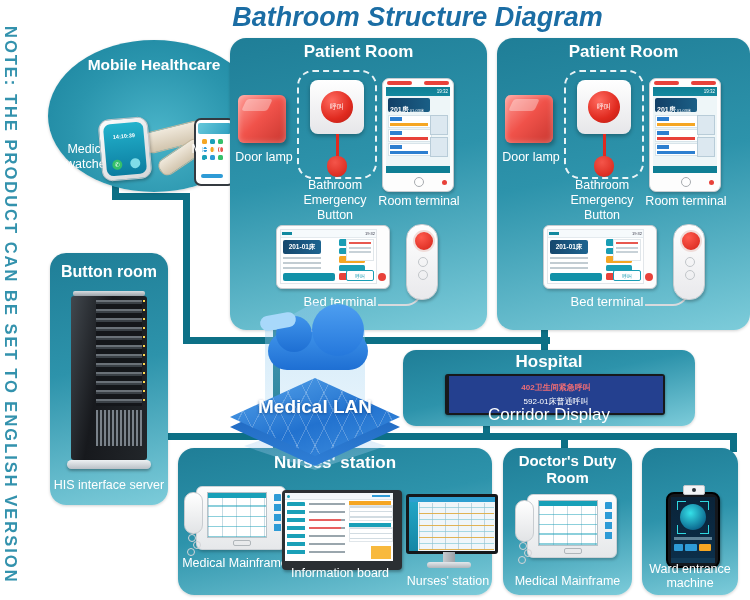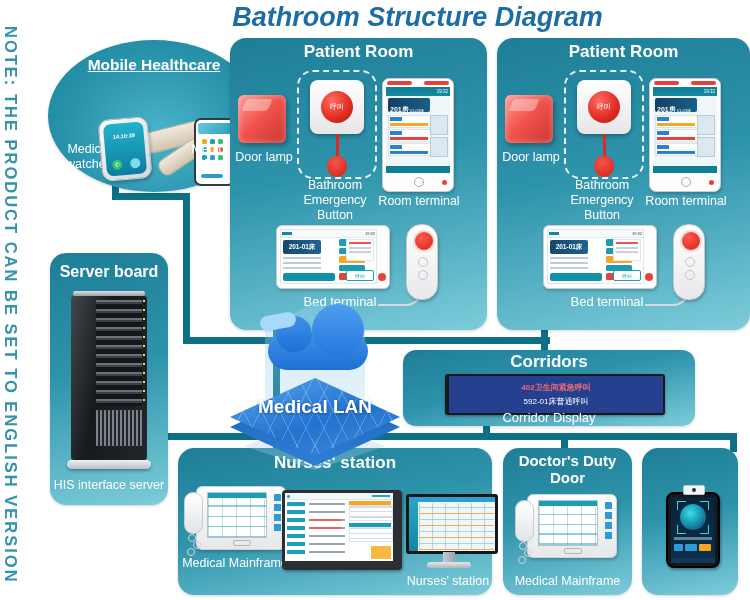--- a/index.html
+++ b/index.html
@@ -14,21 +14,21 @@
   .line{position:absolute;background:#0d7086;z-index:1;}
   
   .panel{position:absolute;border-radius:16px;z-index:2;
          background:linear-gradient(168deg,#1f7e97 0%,#2d93ab 45%,#7dccda 100%);
          box-shadow:0 1px 3px rgba(0,0,0,.18);}
   .ptitle{color:#fff;font-weight:bold;text-align:center;line-height:1.1;}
   .plabel{position:absolute;color:#fff;font-size:12.5px;text-align:center;line-height:1.18;}
   
   .mh{left:48px;top:40px;width:212px;height:152px;border-radius:50%;
       background:radial-gradient(ellipse at 52% 62%,#4ab4c9 0%,#2a95ad 55%,#1d86a0 90%);}
-  .mh .ptitle{margin-top:16px;font-size:15.5px;text-decoration:underline;}
+  .mh .ptitle{margin-top:16px;font-size:15.5px;}
   .watchbody{position:absolute;left:52px;top:78px;width:48px;height:60px;border-radius:11px;
       background:linear-gradient(145deg,#fcfcfc,#d5d6d8);border:1px solid #bfc3c7;
       transform:rotate(-5deg);box-shadow:1px 2px 3px rgba(0,0,0,.25);z-index:1;}
   .watchscreen{position:absolute;left:4px;top:4px;right:4px;bottom:4px;border-radius:7px;
       background:linear-gradient(180deg,#23b2cc,#0c7da0);}
   .wtime{position:absolute;top:10px;left:0;right:0;text-align:center;color:#fff;
       font-size:5.5px;font-weight:bold;}
   .wic{position:absolute;bottom:6px;width:10px;height:10px;border-radius:50%;color:#fff;
       font-size:6px;line-height:10px;text-align:center;}
   .wic.g{left:6px;background:#35c06a;} .wic.t{right:6px;background:#7fdce8;}
@@ -173,21 +173,21 @@
   .cd-head .dot{position:absolute;left:2px;top:2.5px;width:4px;height:4px;border-radius:50%;background:#1aa0b8;}
   .cd-time{position:absolute;right:2px;top:1px;font-size:7px;font-weight:bold;color:#1c2e6e;}
   .cd-ward{position:absolute;left:2px;top:11px;right:2px;height:12px;background:#1c3f7a;border-radius:1px;
       color:#fff;font-size:7.5px;font-weight:bold;display:flex;align-items:center;justify-content:center;}
   .cd-beds{position:absolute;left:0;right:0;top:24px;text-align:center;font-size:5px;color:#1aa0b8;}
   .cd-date{position:absolute;left:0;right:0;bottom:1px;text-align:center;font-size:4px;color:#8a9098;}
   .cd-right{flex:1;margin-left:2px;background:#24408f;color:#fff;display:flex;flex-direction:column;
       align-items:center;justify-content:center;gap:3px;}
   .cd-a1{color:#f26d74;font-size:8px;font-weight:bold;}
   .cd-a2{color:#fff;font-size:8px;}
-  .lbl-cd{left:0;right:0;bottom:1px;font-size:13px;}
+  .lbl-cd{left:0;right:0;bottom:1px;font-size:17px;}
   
   .mainframe{position:absolute;width:100px;height:74px;}
   .mf-body{position:absolute;left:12px;top:0;width:88px;height:62px;border-radius:6px;
       background:linear-gradient(180deg,#fdfdfd,#e6e8ea);border:1px solid #cdd2d6;
       box-shadow:1px 2px 3px rgba(0,0,0,.22);}
   .mf-screen{position:absolute;left:10px;top:5px;width:58px;height:44px;border:1px solid #b8c2c8;
       background-color:#fff;background-image:
         repeating-linear-gradient(0deg,rgba(26,160,184,.5) 0 1.5px,transparent 1.5px 10px),
         repeating-linear-gradient(90deg,rgba(150,190,205,.55) 0 1px,transparent 1px 14px);}
   .mf-screenhead{position:absolute;left:0;top:0;right:0;height:5px;background:#18a0b8;}
@@ -466,21 +466,21 @@
   <div class="bt-cable"></div>
   <div class="handset">
     <i class="hs-red"></i>
     <i class="hs-c c1"></i>
     <i class="hs-c c2"></i>
   </div>
   <div class="plabel lbl-bt">Bed terminal</div>
 </div>
 
 <div class="panel sr">
-  <div class="ptitle">Server board</div>
+  <div class="ptitle">Button room</div>
   <div class="rack">
     <div class="rack-cap"></div>
     <div class="rack-body">
       <div class="rack-slats"></div>
       <div class="rack-led"></div>
       <div class="rack-vent"></div>
     </div>
     <div class="rack-base"></div>
   </div>
   <div class="plabel lbl-his">HIS interface server</div>
@@ -494,21 +494,21 @@
   <div class="cloud">
     <i class="cm"></i>
     <i class="c1"></i>
     <i class="c2"></i>
     <i class="lite"></i>
   </div>
   <div class="lan-label">Medical LAN</div>
 </div>
 
 <div class="panel cor">
-  <div class="ptitle">Corridors</div>
+  <div class="ptitle">Hospital</div>
   <div class="cdisp">
     <div class="cd-right">
       <div class="cd-a1">402卫生间紧急呼叫</div>
       <div class="cd-a2">592-01床普通呼叫</div>
     </div>
   </div>
   <div class="plabel lbl-cd">Corridor Display</div>
 </div>
 
 <div class="panel ns">
@@ -539,34 +539,35 @@
       <div class="ib-lines"></div>
       <div class="ib-red1"></div>
       <div class="ib-red2"></div>
       <div class="ib-sec1"></div>
       <div class="ib-box1"></div>
       <div class="ib-sec2"></div>
       <div class="ib-box2"></div>
       <div class="ib-or"></div>
     </div>
   </div>
+  <div class="plabel" style="left:96px;top:118px;width:132px">Information board</div>
   <div class="monitor">
     <div class="mon-screen">
       <div class="mon-top"></div>
       <div class="mon-side"></div>
       <div class="mon-grid"></div>
     </div>
     <div class="mon-neck"></div>
     <div class="mon-base"></div>
   </div>
   <div class="plabel" style="left:222px;top:126px;width:96px">Nurses' station</div>
 </div>
 
 <div class="panel ddr">
-  <div class="ptitle">Doctor's Duty Door</div>
+  <div class="ptitle">Doctor's Duty Room</div>
   <div class="mainframe" style="left:12px;top:46px">
     <div class="mf-body">
       <div class="mf-screen">
           <div class="mf-screenhead"></div>
         </div>
       <div class="mf-btns"></div>
       <div class="mf-pill"></div>
     </div>
     <div class="mf-hs"></div>
     <div class="mf-cord">
@@ -591,13 +592,14 @@
       <i class="wm-br br"></i>
       <div class="wm-strip"></div>
       <div class="wm-btns">
           <i class="b1"></i>
           <i class="b2"></i>
           <i class="b3"></i>
         </div>
       <div class="wm-foot"></div>
     </div>
   </div>
+  <div class="plabel" style="left:0;right:0;bottom:4px">Ward entrance machine</div>
 </div>
 
 </body></html>

